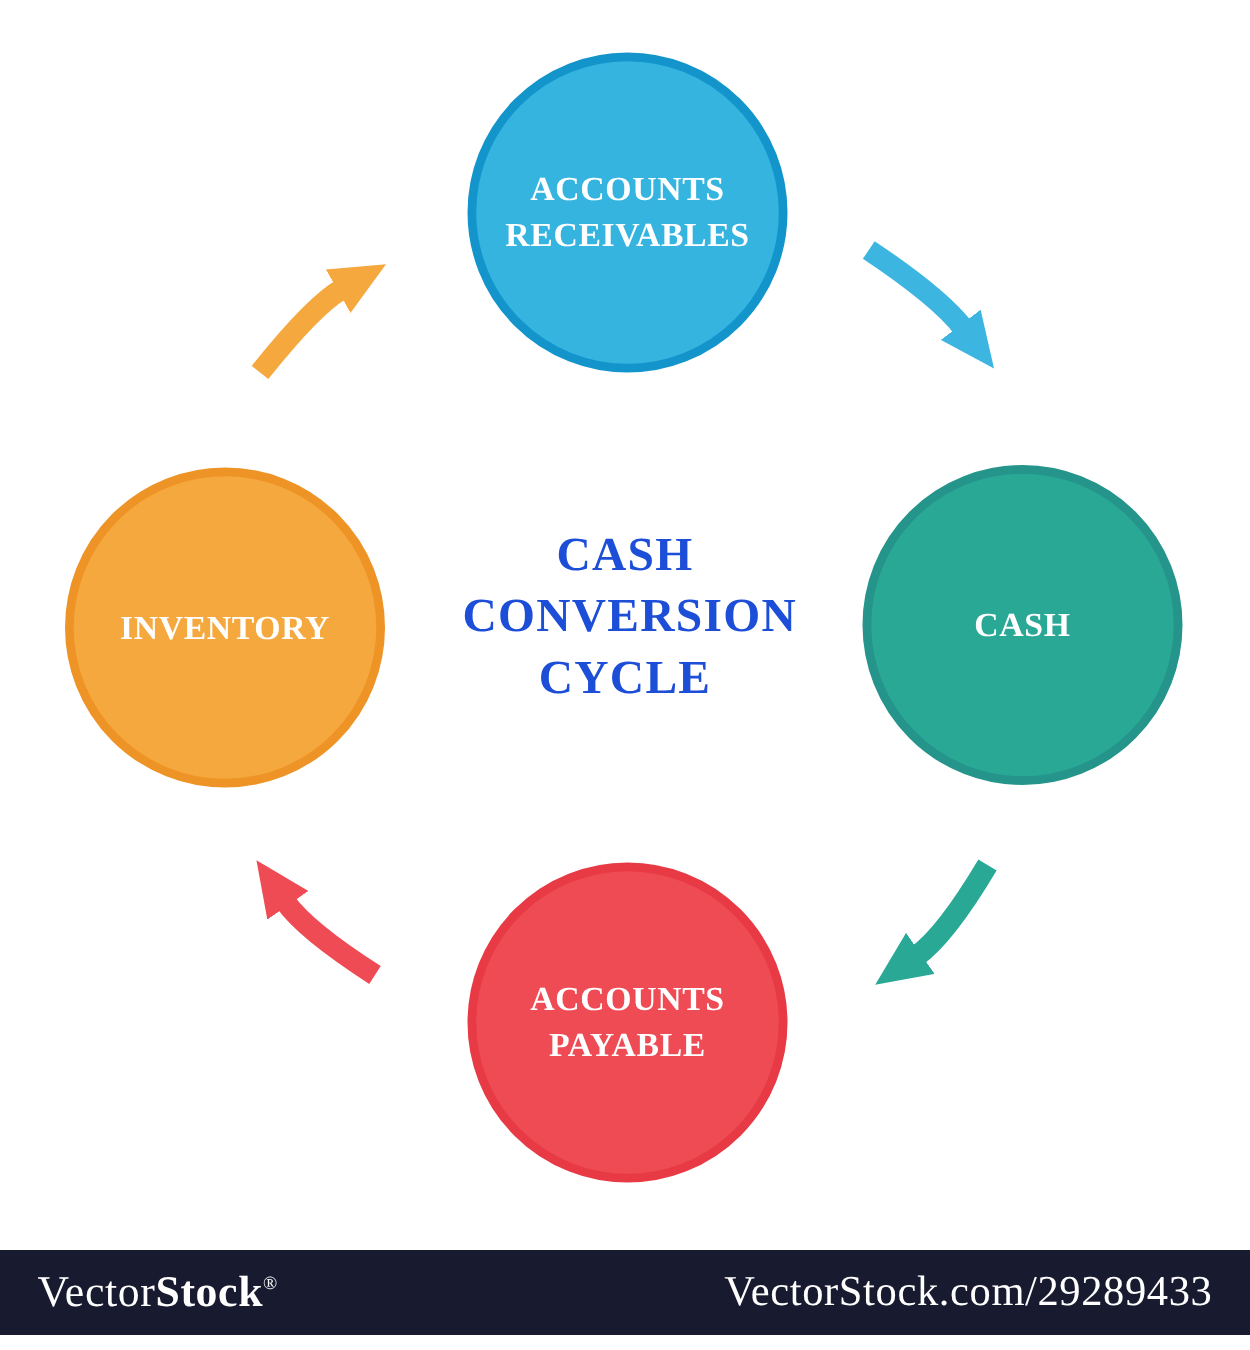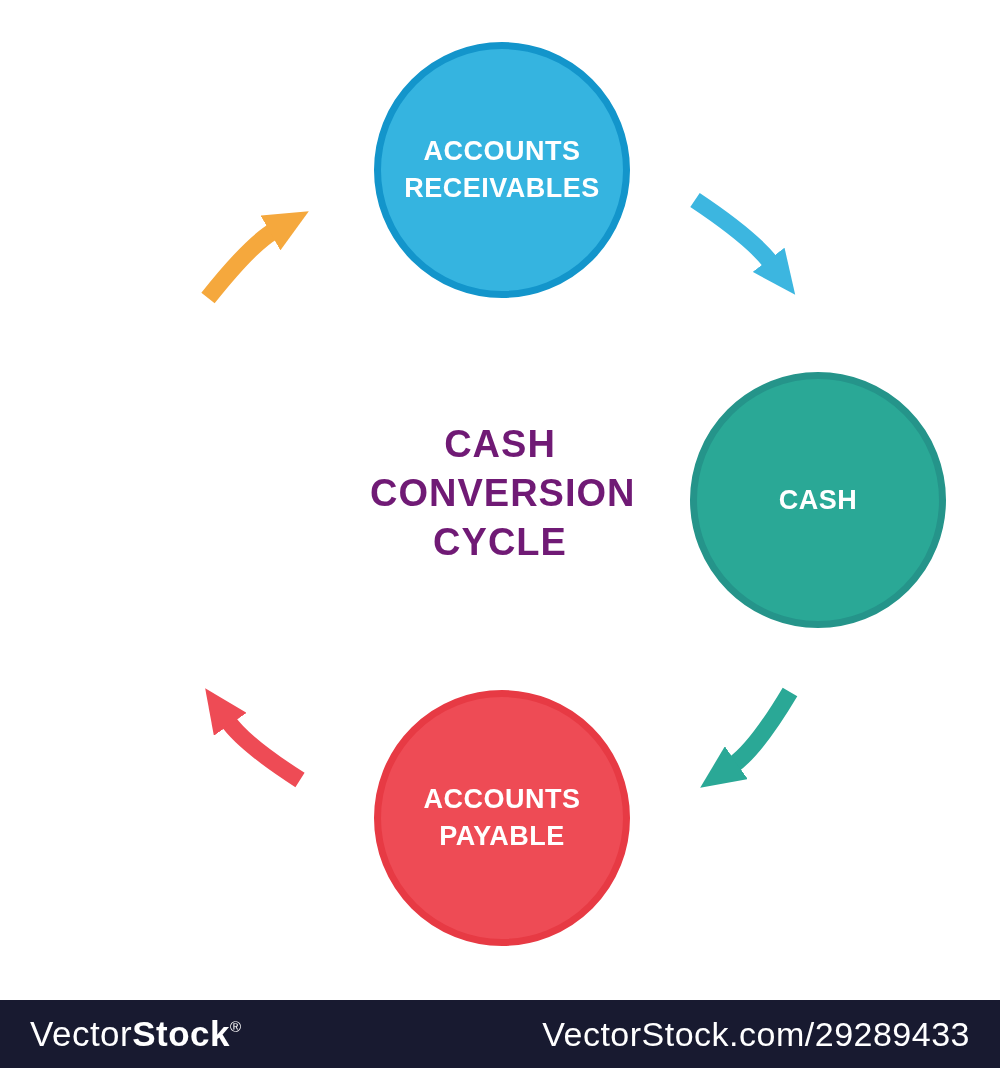--- a/index.html
+++ b/index.html
@@ -3,21 +3,21 @@
 <meta charset="utf-8">
 <style>
   * { margin: 0; padding: 0; box-sizing: border-box; }
   html, body { background: #ffffff; }
   .canvas {
     position: relative;
     width: 1000px;
     height: 1080px;
     background: #ffffff;
     overflow: hidden;
-    font-family: Liberation Sans, sans-serif;
+    font-family: Liberation Serif, serif;
     padding-left: 34px;
   }
   .arrows-svg {
     position: absolute;
     left: 0; top: 0;
     width: 1000px; height: 1080px;
     pointer-events: none;
   }
   .node {
     position: absolute;
@@ -38,21 +38,21 @@
   }
   .node-top    { left: 374px; top: 42px;  background: #35b4e0; border: 7px solid #1395cb; }
   .node-right  { left: 690px; top: 372px; background: #2aa896; border: 7px solid #25948a; }
   .node-bottom { left: 374px; top: 690px; background: #ee4b55; border: 7px solid #e73a44; }
   .node-left   { left: 52px;  top: 374px; background: #f5a83d; border: 7px solid #ee9427; }
   .center-title {
     position: absolute;
     left: 370px; top: 420px;
     width: 260px;
     text-align: center;
-    color: #701a75;
+    color: #1d4ed8;
     font-weight: bold;
     font-size: 38px;
     line-height: 49px;
     letter-spacing: 1px;
   }
   .bottom-bar {
     position: absolute;
     left: 0; top: 1000px;
     width: 1000px; height: 68px;
     background: #181a30;
@@ -113,20 +113,23 @@
   </div>
 
   <div class="node node-bottom">
     <span class="node-label">ACCOUNTS PAYABLE</span>
   </div>
 
   <div class="node node-right">
     <span class="node-label">CASH</span>
   </div>
 
+  <div class="node node-left">
+    <span class="node-label">INVENTORY</span>
+  </div>
 
   <div class="center-title">CASH CONVERSION CYCLE</div>
 
   <div class="bottom-bar">
     <div class="vs-logo">
       <span class="logo-prefix">Vector</span><span class="logo-suffix">Stock</span><span class="logo-reg">®</span>
     </div>
     <div class="vs-url">VectorStock.com/29289433</div>
   </div>
 

